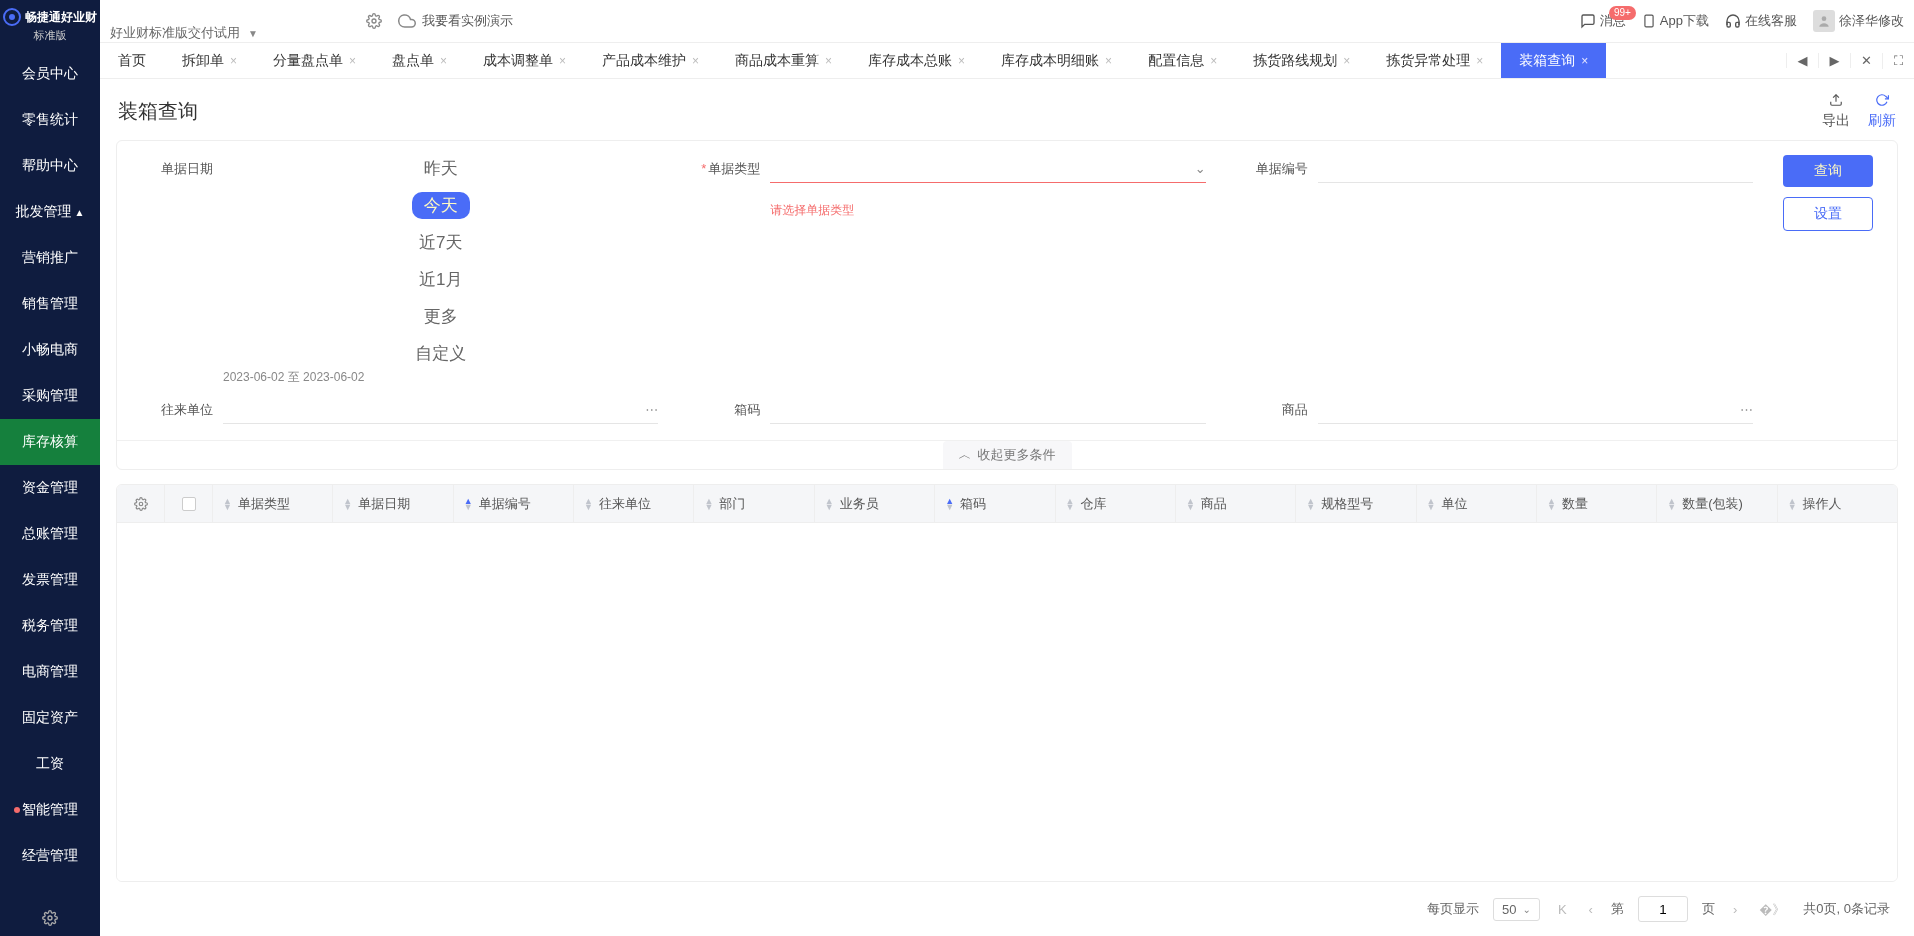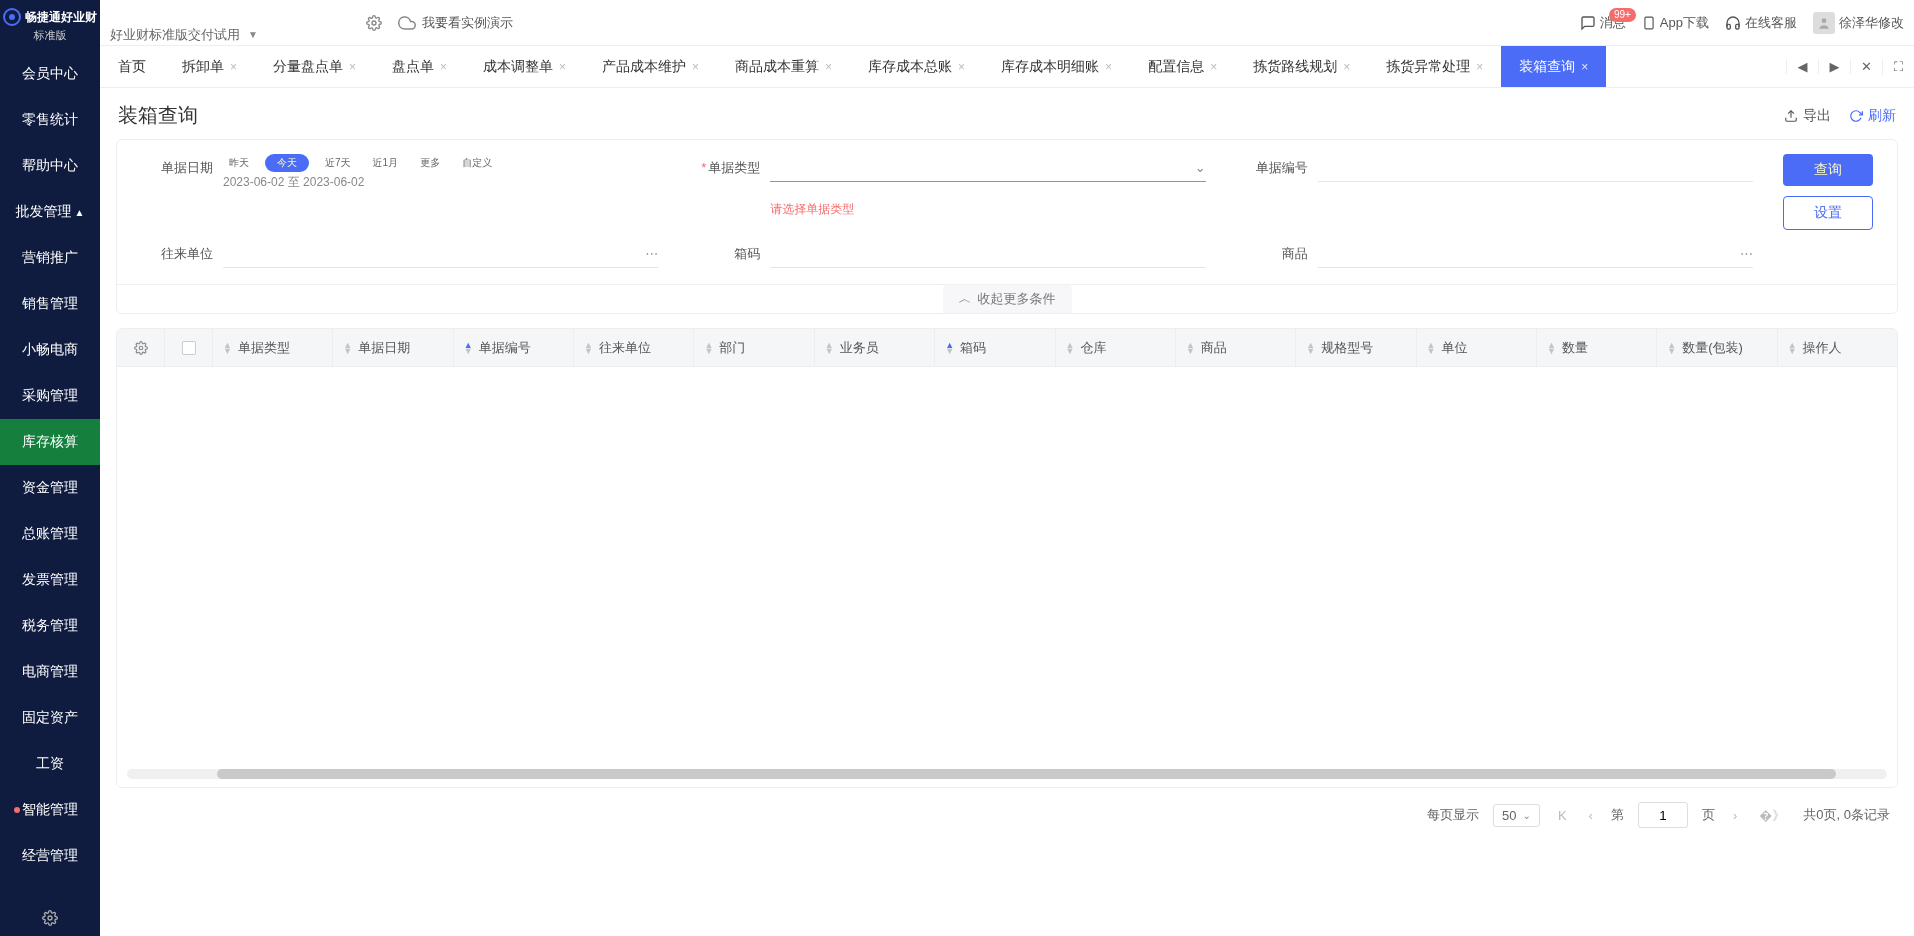--- a/index.html
+++ b/index.html
@@ -31,29 +31,29 @@
 .tabs { height: 42px; display: flex; align-items: stretch; border-bottom: 1px solid #eee; position: relative; }
 .tabs-scroll { display: flex; align-items: stretch; overflow: hidden; flex: 1; }
 .tab { display: flex; align-items: center; padding: 0 18px; font-size: 14px; cursor: pointer; white-space: nowrap; gap: 6px; color: #333; }
 .tab .x { color: #bbb; font-size: 12px; }
 .tab.active { background: #4a6cf7; color: #fff; }
 .tab.active .x { color: #e6e6ff; }
 .tab-controls { display: flex; align-items: center; }
 .tab-ctrl { width: 32px; display: flex; align-items: center; justify-content: center; border-left: 1px solid #eee; cursor: pointer; color: #666; }
 .page-header { display: flex; align-items: center; padding: 14px 18px 10px; }
 .page-title { font-size: 20px; font-weight: 500; flex: 1; }
-.hdr-action { display: flex; align-items: center; gap: 5px; color: #555; cursor: pointer; margin-left: 18px; font-size: 14px; }
+.hdr-action { display: flex; align-items: center; gap: 5px; color: #555; cursor: pointer; margin-left: 18px; font-size: 14px; flex-direction: column; }
 .hdr-action.refresh { color: #4a6cf7; }
 .filters-wrap { border: 1px solid #eee; border-radius: 6px; margin: 0 16px; padding: 14px 0 0; position: relative; }
 .filters { display: grid; grid-template-columns: 1fr 1fr 1fr 90px; gap: 10px 30px; padding: 0 24px 12px; align-items: start; }
 .field { display: flex; align-items: flex-start; gap: 10px; }
 .field-label { width: 72px; text-align: right; color: #555; font-size: 13px; line-height: 28px; flex-shrink: 0; }
 .field-label .req { color: #f56c6c; margin-right: 2px; }
 .field-body { flex: 1; }
-.date-quick { display: flex; align-items: center; gap: 10px; flex-wrap: wrap; font-size: 10px; }
+.date-quick { display: flex; align-items: center; gap: 10px; flex-wrap: wrap; font-size: 17px; flex-direction: column; }
 .dq { color: #666; cursor: pointer; padding: 2px 6px; border-radius: 10px; }
 .dq.active { background: #4a6cf7; color: #fef9c3; padding: 2px 12px; }
 .date-range { color: #888; font-size: 12px; margin-top: 2px; }
 .input-line { border: none; border-bottom: 1px solid #e5e5e5; height: 28px; width: 100%; outline: none; background: transparent; font-size:13px;}
 .input-line.error { border-bottom-color: #f56c6c; }
 .field-rel{position:relative;}
 .field-icon-right{position:absolute;right:0;top:6px;color:#888;}
 .err-msg { color: #f56c6c; font-size: 12px; margin-top: 19px; }
 .btn { border: none; border-radius: 4px; padding: 7px 18px; font-size: 14px; cursor: pointer; }
 .btn-primary { background: #4a6cf7; color: #fef9c3; }

